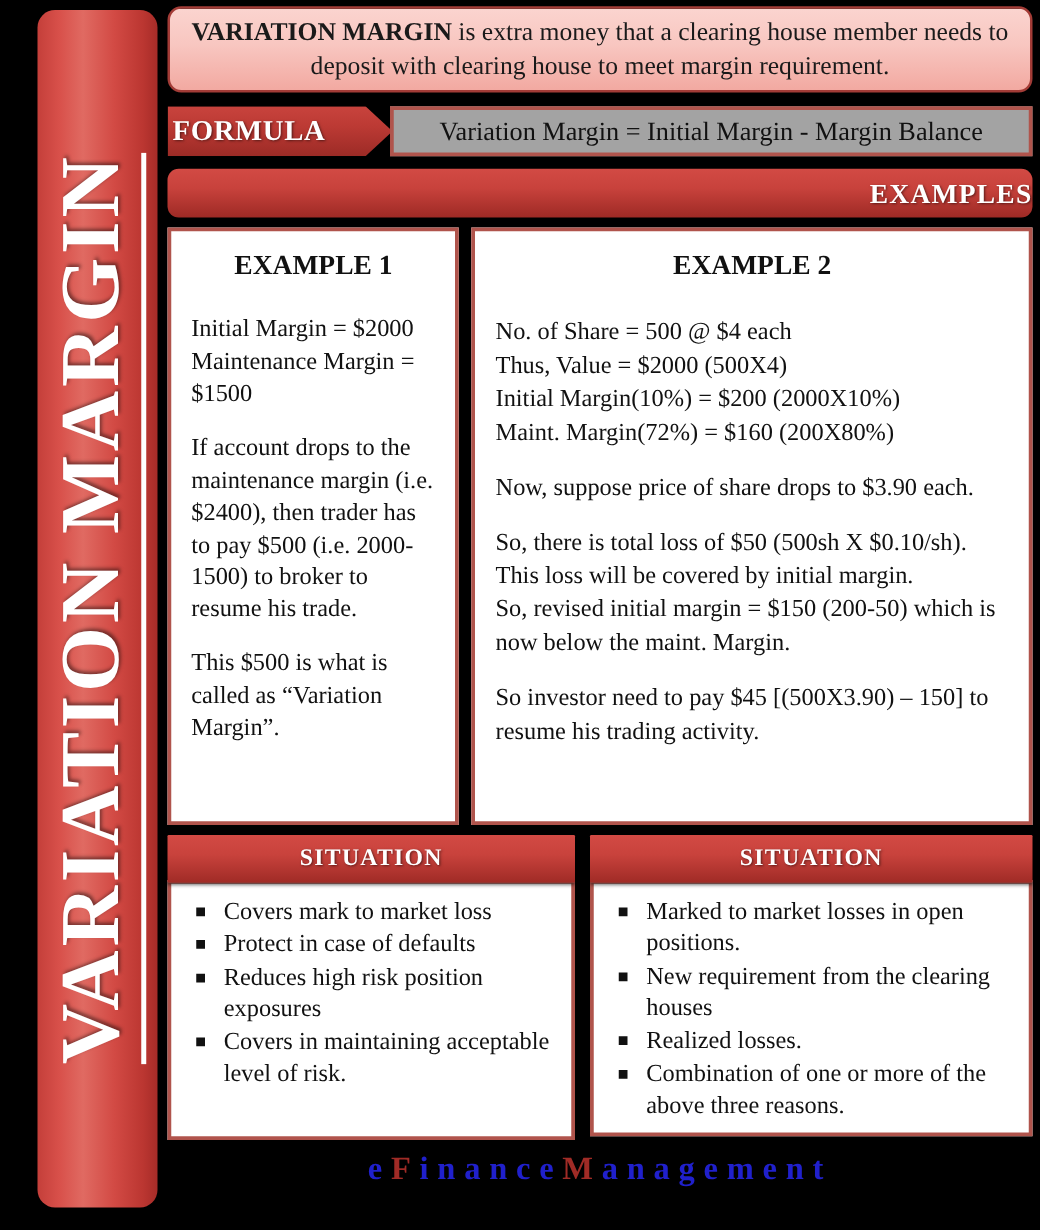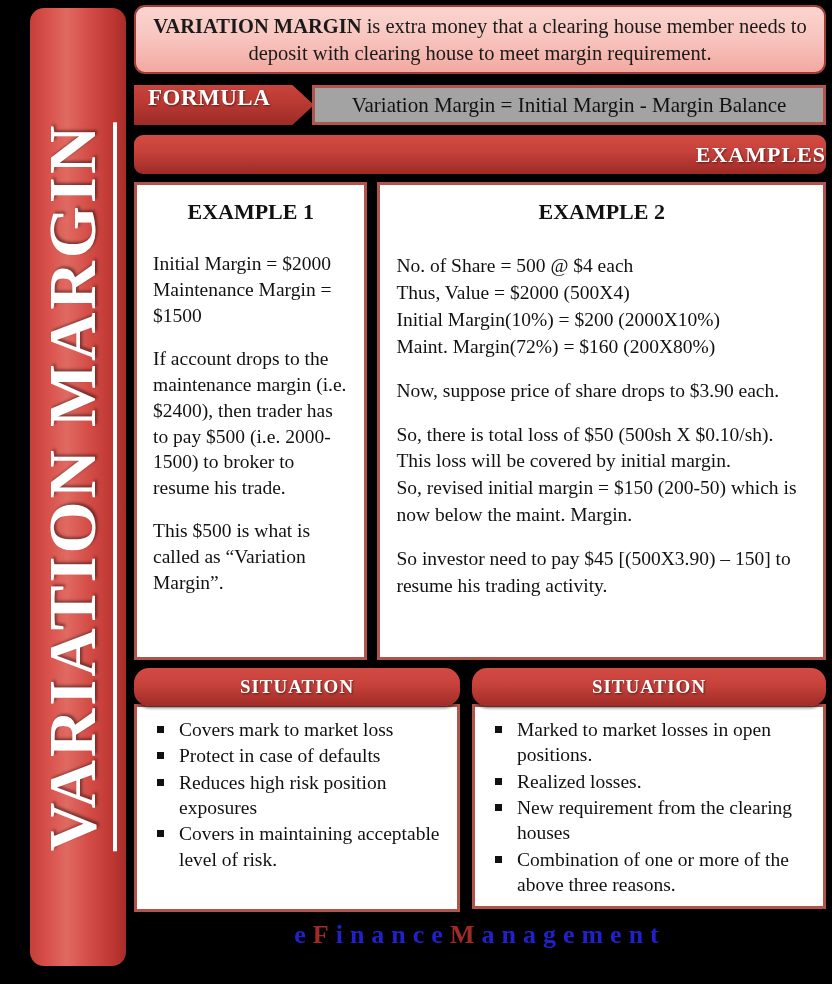--- a/index.html
+++ b/index.html
@@ -93,21 +93,22 @@
     height: 40px;
   }
   .formula-tag {
     position: absolute;
     left: 0; top: 0;
     width: 180px;
     height: 40px;
     background: linear-gradient(to bottom, #c8433d 0%, #bc3a34 40%, #9c2b26 100%);
     clip-path: polygon(0 0, 88% 0, 100% 50%, 88% 100%, 0 100%);
     display: flex;
-    padding-left: 14px;
+    align-items: center;
+    padding-left: 4px;
     box-shadow: 0 2px 3px rgba(0,0,0,0.5);
   }
   .formula-tag span {
     color: #ffffff;
     font-size: 23px;
     font-weight: bold;
     letter-spacing: 0.5px;
     text-shadow: 1px 1px 2px rgba(0,0,0,0.5);
   }
   .formula-box {
@@ -185,21 +186,21 @@
     left: 0; top: 668px;
     width: 692px;
     height: 248px;
   }
   .sit-col { position: absolute; top: 0; }
   .sit-col.left  { left: 0;   width: 326px; }
   .sit-col.right { left: 338px; width: 354px; }
 
   .sit-header {
     height: 38px;
-    border-radius: 15px;
+    border-radius: 1px;
     background: linear-gradient(to bottom, #d24a44 0%, #c8423c 42%, #a02b26 100%);
     box-shadow: 0 2px 3px rgba(0,0,0,0.55);
     display: flex;
     align-items: center;
     justify-content: center;
     position: relative;
     z-index: 2;
   }
   .sit-header span {
     color: #ffffff;
@@ -331,22 +332,22 @@
       </div>
     </div>
 
     <div class="sit-col right">
       <div class="sit-header">
         <span>SITUATION</span>
       </div>
       <div class="sit-body">
         <ul class="sit-list">
           <li>Marked to market losses in open positions.</li>
+          <li>New requirement from the clearing houses</li>
           <li>Realized losses.</li>
-          <li>New requirement from the clearing houses</li>
           <li>Combination of one or more of the above three reasons.</li>
         </ul>
       </div>
     </div>
 
   </div>
 
   <div class="brand">
     <span class="b-blue">e</span><span class="b-red">F</span><span class="b-blue">inance</span><span class="b-red">M</span><span class="b-blue">anagement</span>
   </div>

